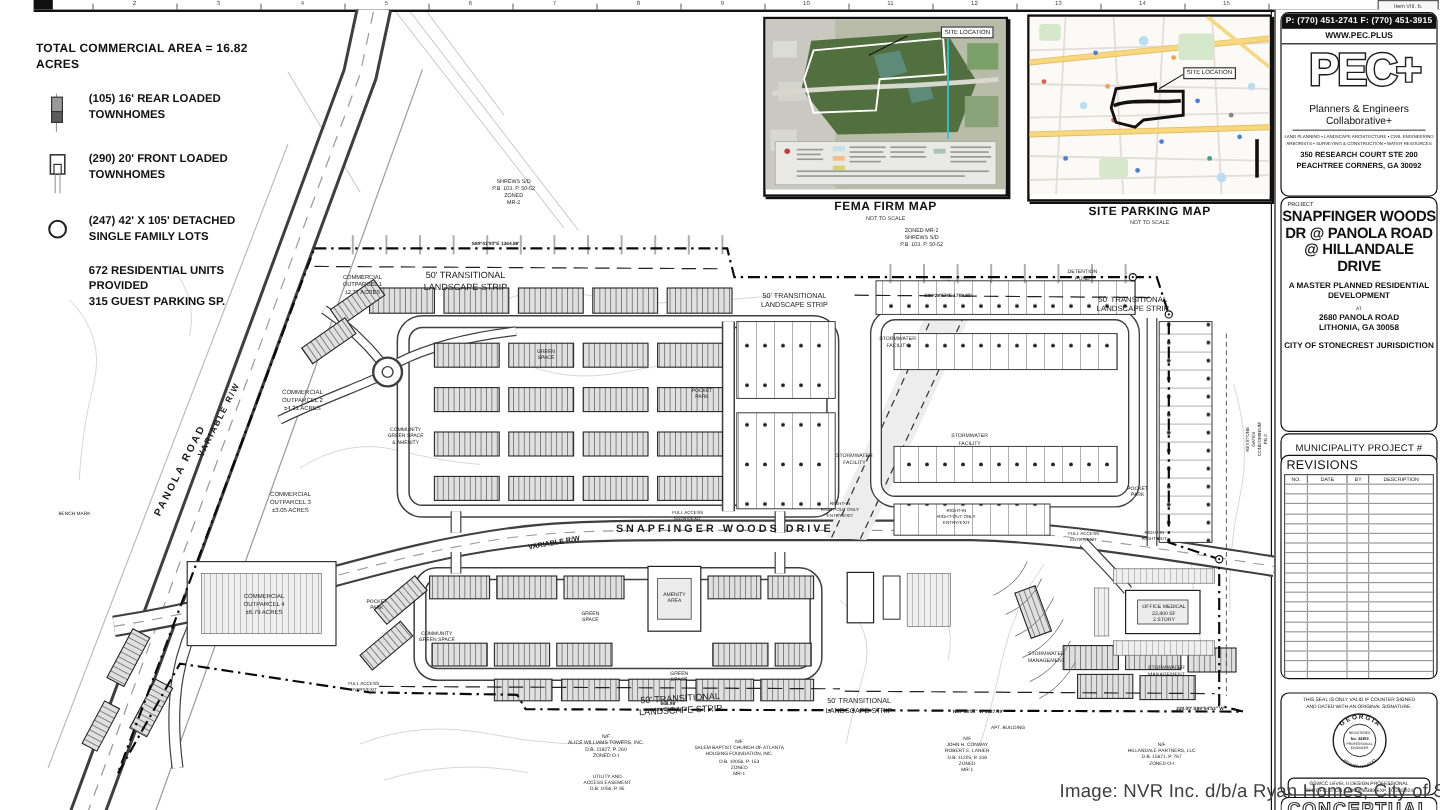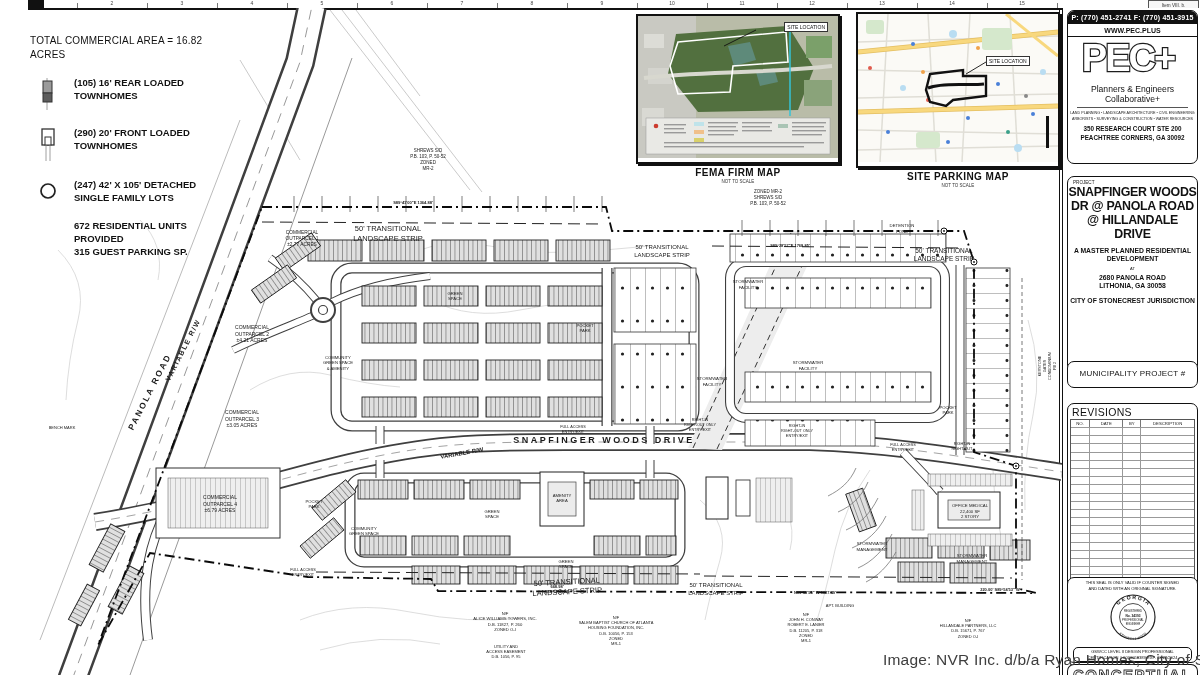--- a/index.html
+++ b/index.html
@@ -9,21 +9,21 @@
   
   .top-border{left:28px;top:8px;right:0;height:2px;background:#111}
   .ruler-square{left:28px;top:0;width:16px;height:8px;background:#111}
   .ruler-num{position:absolute;top:0;font-size:5px;color:#444;transform:translateX(-50%)}
   .ruler-tick{position:absolute;top:3px;width:1px;height:5px;background:#777}
   .item-ref{left:1148px;top:0;width:49px;height:10px;border:1px solid #555;background:#f7f7f7;
             font-size:4.6px;text-align:center;line-height:10px;color:#333}
   .vline{top:8px;bottom:0;width:1px;background:#111}
   
   .legend{left:30px;top:34px;width:260px}
-  .legend-title{font-size:10px;font-weight:normal;white-space:pre-line;line-height:1.35;letter-spacing:.2px}
+  .legend-title{font-size:10px;font-weight:bold;white-space:pre-line;line-height:1.35;letter-spacing:.2px}
   .legend-item{display:flex;align-items:flex-start;margin-top:16px}
   .legend-item svg{flex:0 0 44px}
   .legend-label{font-size:9.5px;font-weight:bold;white-space:pre-line;line-height:1.35}
   .legend-summary{margin:14px 0 0 44px;font-size:9.5px;font-weight:bold;white-space:pre-line;line-height:1.4}
   
   .inset{text-align:center}
   .inset-frame{position:relative;border:2px solid #111;box-shadow:2px 2px 0 #111;background:#fff}
   .inset-caption{font-size:10px;font-weight:bold;margin-top:3px;letter-spacing:.4px}
   .inset-sub{font-size:4.5px;color:#333;margin-top:1px}
   .site-loc-tag{position:absolute;background:#fff;border:1px solid #333;font-size:5px;
@@ -558,51 +558,51 @@
     </div>
     <div class="inset-caption">SITE PARKING MAP</div>
     <div class="inset-sub">NOT TO SCALE</div>
   </div>
 
   <div class="abs titleblock">
 
     <div class="panel" style="top:2px;height:152px">
       <div class="phonebar">P: (770) 451-2741   F: (770) 451-3915</div>
       <div class="website">WWW.PEC.PLUS</div>
-      <div style="text-align:left">
+      <div style="text-align:right">
         <svg width="120" height="42">
           <text x="60" y="34" text-anchor="middle" font-family="Liberation Sans, sans-serif" font-size="38" font-weight="bold" letter-spacing="-2" fill="#fff" stroke="#1d1d1d" stroke-width="2.4" style="paint-order:stroke">PEC+</text>
         </svg>
       </div>
       <div class="firm">Planners &amp; Engineers Collaborative+</div>
       <div class="tb-divider"></div>
       <div class="services">LAND PLANNING • LANDSCAPE ARCHITECTURE • CIVIL ENGINEERING</div>
       <div class="services">ARBORISTS • SURVEYING &amp; CONSTRUCTION • WATER RESOURCES</div>
       <div class="address">350 RESEARCH COURT  STE 200</div>
       <div class="address" style="margin-top:0">PEACHTREE CORNERS, GA 30092</div>
     </div>
 
-    <div class="panel" style="top:168px;height:194px">
+    <div class="panel" style="top:156px;height:194px">
       <div class="tiny-label">PROJECT</div>
       <div class="proj-title">SNAPFINGER WOODS
 DR @ PANOLA ROAD
 @ HILLANDALE DRIVE</div>
       <div class="proj-sub">A MASTER PLANNED RESIDENTIAL
 DEVELOPMENT</div>
       <div class="proj-at">AT</div>
       <div class="proj-addr">2680 PANOLA ROAD</div>
       <div class="proj-addr" style="margin-top:0">LITHONIA, GA 30058</div>
       <div class="jurisdiction">CITY OF STONECREST JURISDICTION</div>
     </div>
 
     <div class="panel" style="top:353px;height:25px">
       <div class="muni">MUNICIPALITY PROJECT #</div>
     </div>
 
-    <div class="panel" style="top:395px;height:185px">
+    <div class="panel" style="top:371px;height:185px">
       <div class="rev-title">REVISIONS</div>
       <div class="rev-table">
         <div class="rev-head">
           <div class="c-no">NO.</div>
           <div class="c-date">DATE</div>
           <div class="c-by">BY</div>
           <div class="c-desc">DESCRIPTION</div>
         </div>
         <div id="rev-body">
             <div class="rev-row">

